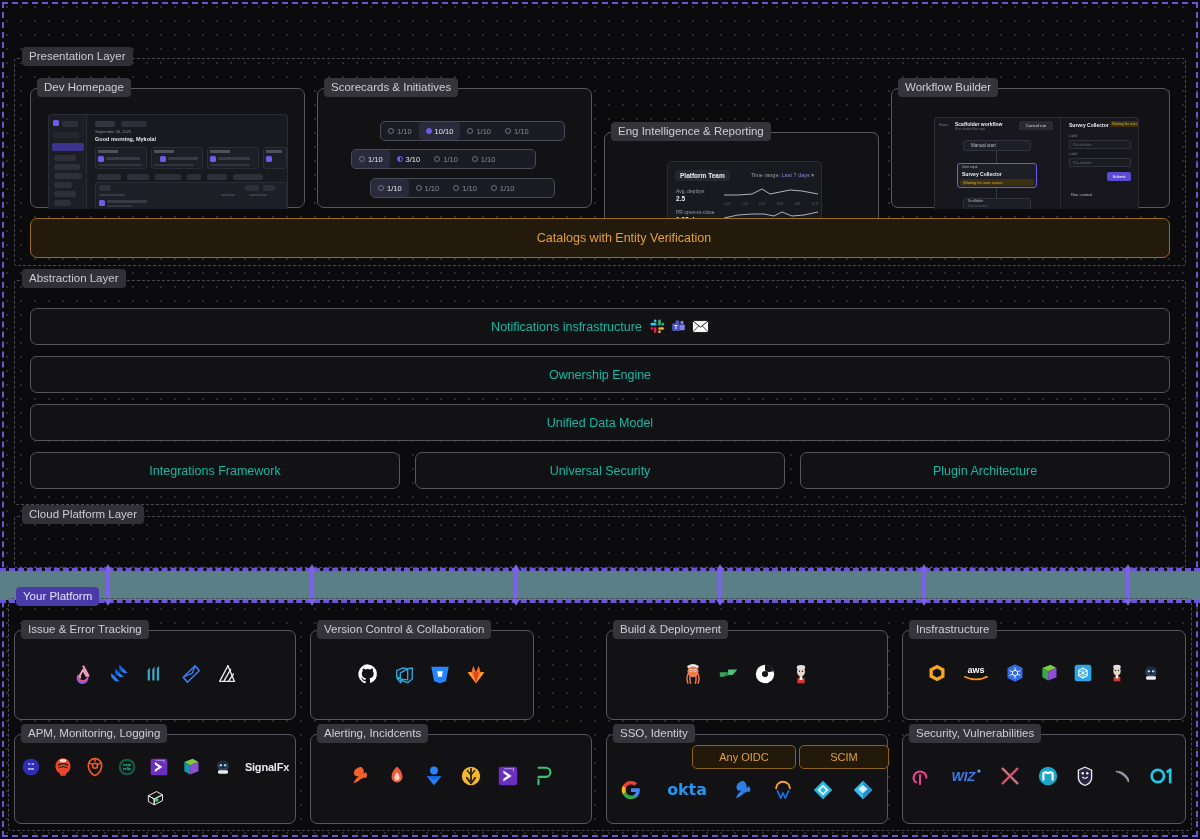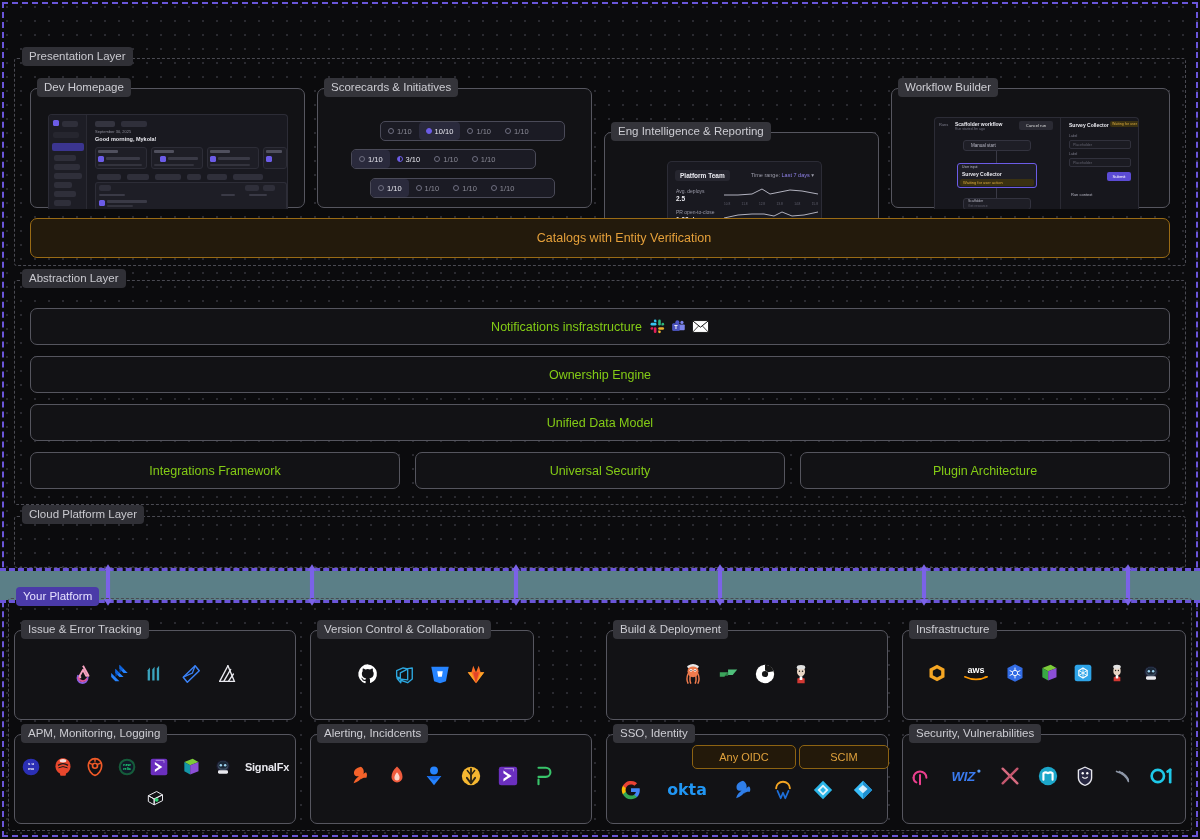--- a/index.html
+++ b/index.html
@@ -81,21 +81,21 @@
 
   
   .bar {
     position: absolute;
     border: 1px solid #55555e;
     border-radius: 7px;
     background: #121215;
     display: flex; align-items: center; justify-content: center;
     gap: 8px;
     font-size: 12.5px;
-    color: #84cc16;
+    color: #14b8a6;
   }
   .bar-icons { display: inline-flex; align-items: center; gap: 6px; }
 
   
   .catalog-banner {
     position: absolute;
     border: 1px solid #9a6b15;
     border-radius: 7px;
     background: #231a0c;
     display: flex; align-items: center; justify-content: center;

